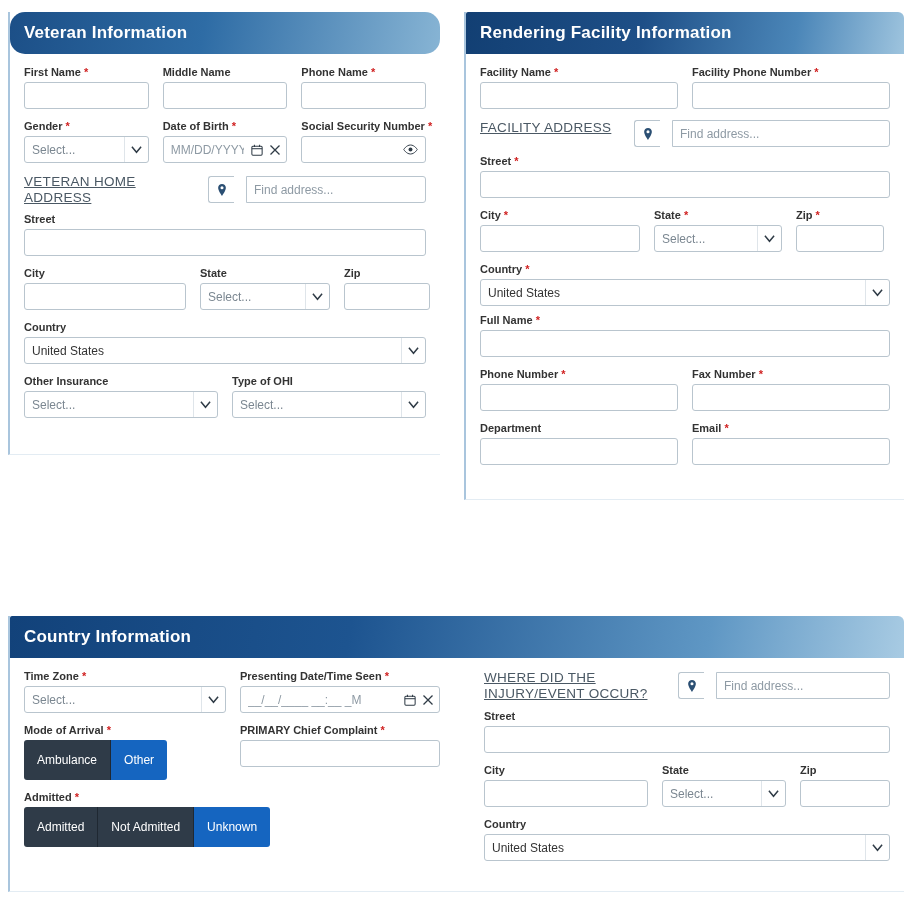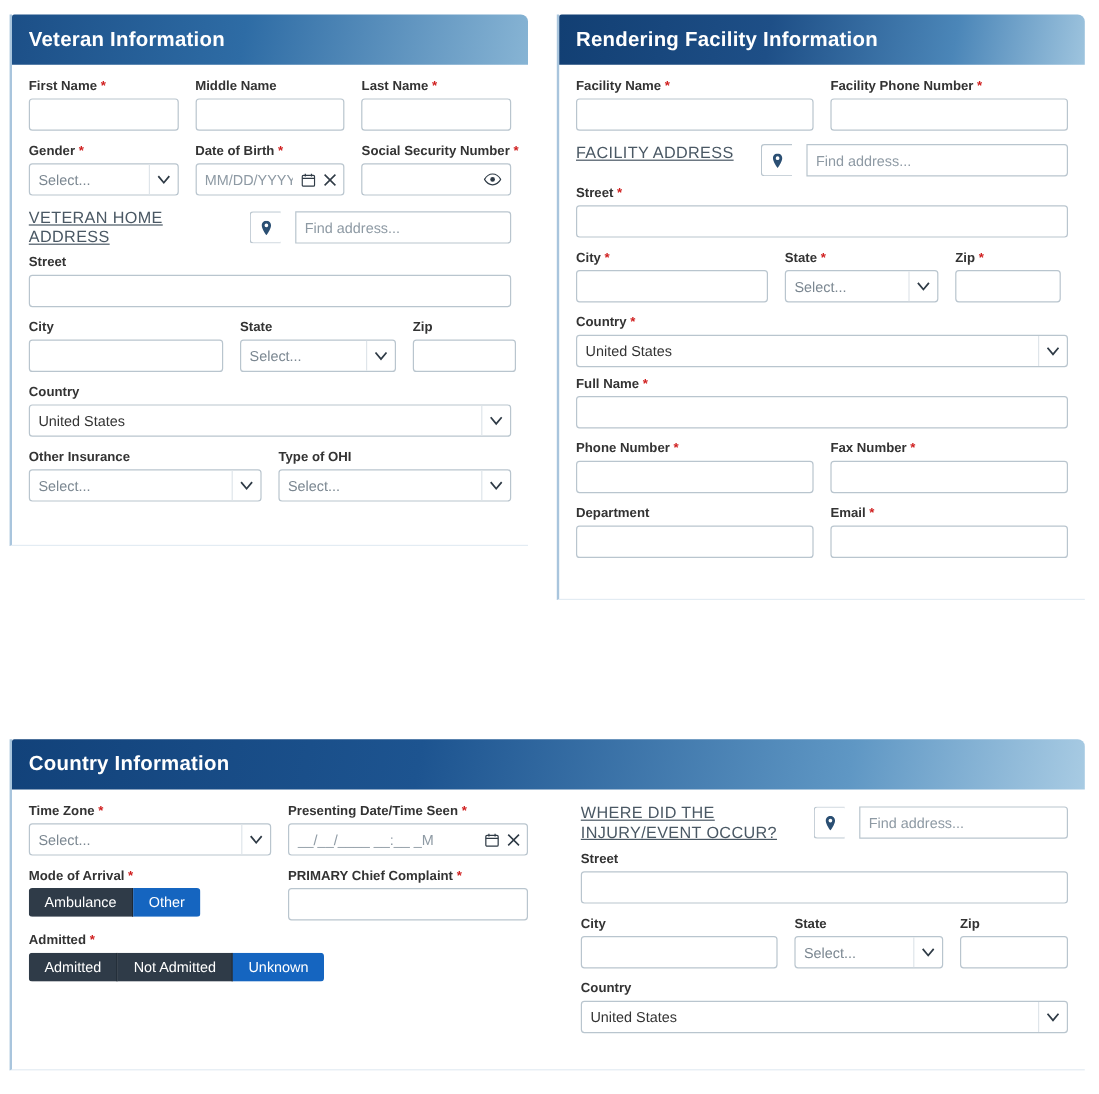--- a/index.html
+++ b/index.html
@@ -25,21 +25,21 @@
     display: flex;
     align-items: center;
     padding: 0 14px;
     color: #fff;
     font-size: 17px;
     font-weight: 600;
     letter-spacing: .2px;
     border-top-right-radius: 6px;
     border-top-left-radius: 2px;
   }
-  .hdr-blue { background: linear-gradient(100deg, #1c4f87 0%, #2e6ca5 45%, #87b4d4 100%); }
+  .hdr-blue { background: linear-gradient(100deg, #1c4f87 0%, #2e6ca5 45%, #87b4d4 100%); border-radius: 15px; }
   .hdr-blue2 { background: linear-gradient(100deg, #123f73 0%, #1e4f87 40%, #4b86b8 75%, #9ec4de 100%); }
   .hdr-blue3 { background: linear-gradient(100deg, #12427a 0%, #1d5490 38%, #5f97c4 78%, #a8cbe3 100%); }
 
   .panel-body { padding: 12px 14px 16px 14px; position: relative; }
 
   
   .lbl {
     display: block;
     font-size: 11px;
     font-weight: bold;
@@ -147,21 +147,21 @@
     border-radius: 3px 0 0 3px;
     background: #fff;
     display: flex; align-items: center; justify-content: center;
   }
   .npi-icon svg { width: 13px; height: 13px; }
   .npi-wrap .inp { border-radius: 0 3px 3px 0; }
 
   
   .toggle-group { display: inline-flex; border-radius: 3px; overflow: hidden; }
   .toggle {
-    height: 24px;
+    height: 40px;
     padding: 0 13px;
     display: flex; align-items: center; justify-content: center;
     font-size: 12px;
     background: #2f3b48;
     color: #fff;
     border-right: 1px solid #1f2832;
     white-space: nowrap;
     cursor: pointer;
   }
   .toggle:last-child { border-right: none; }
@@ -190,21 +190,21 @@
       <div class="row">
         <div class="col">
           <label class="lbl"><span>First Name</span> <span class="req">*</span></label>
           <input class="inp" value="" style="">
         </div>
         <div class="col">
           <label class="lbl">Middle Name</label>
           <input class="inp" value="" style="">
         </div>
         <div class="col">
-          <label class="lbl"><span>Last Name</span> <span class="req">*</span></label>
+          <label class="lbl"><span>Phone Name</span> <span class="req">*</span></label>
           <input class="inp" value="" style="">
         </div>
       </div>
 
       <div class="row">
         <div class="col">
           <label class="lbl"><span>Gender</span> <span class="req">*</span></label>
           <div class="sel">
             <span>Select...</span>
             <span class="caret">

